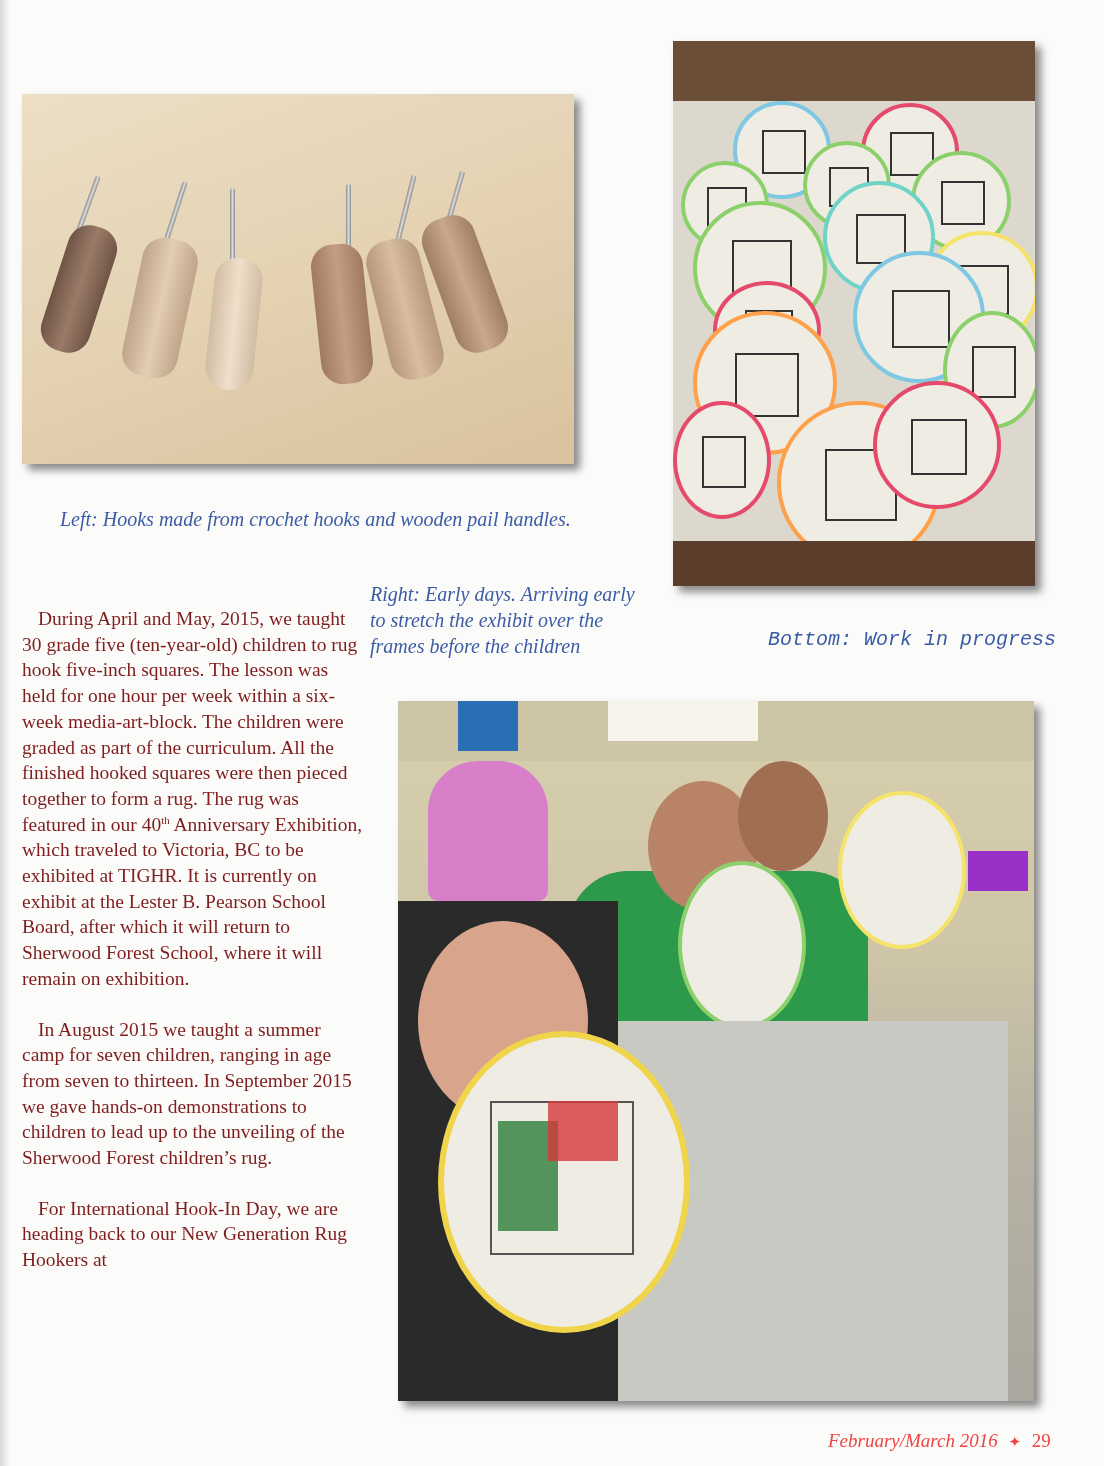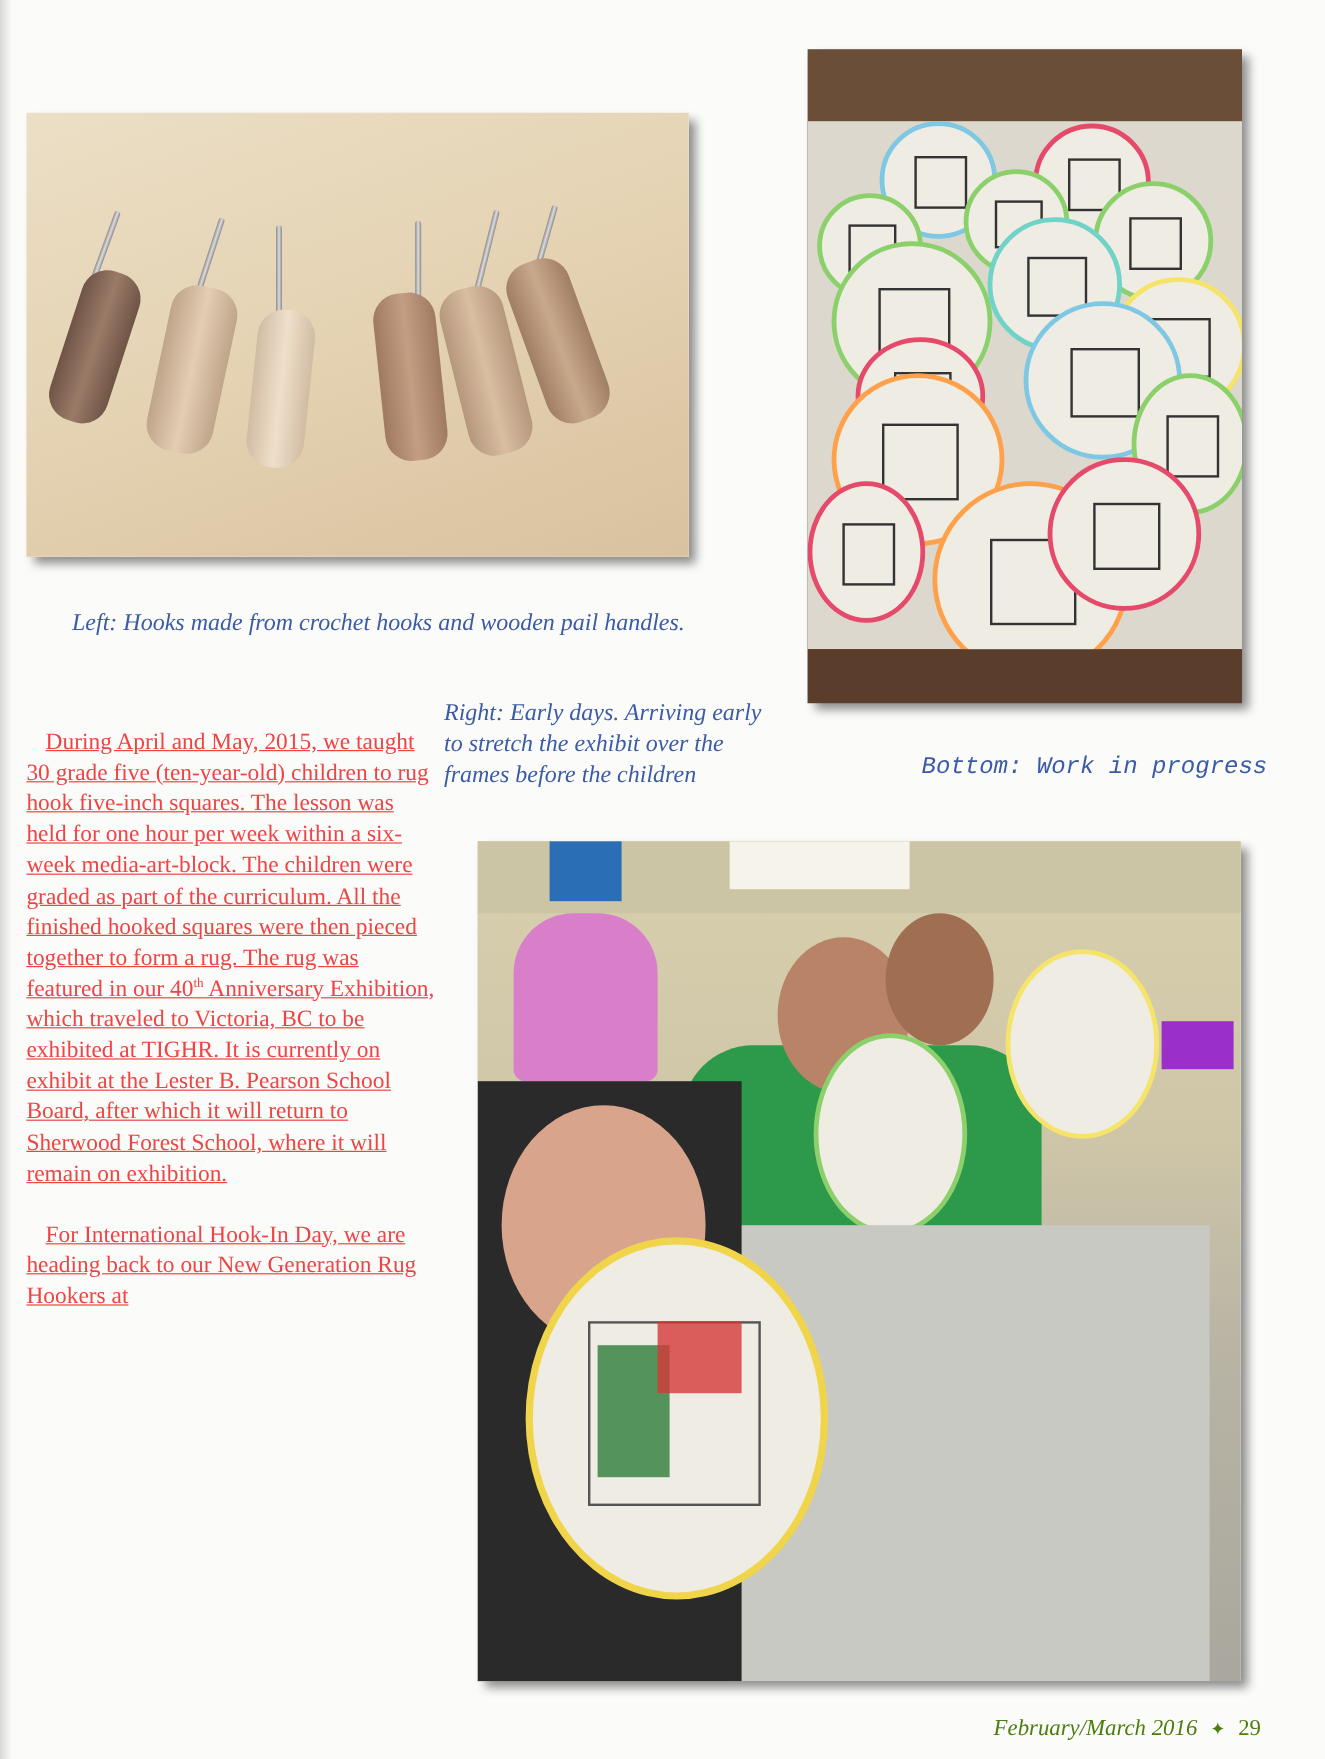--- a/index.html
+++ b/index.html
@@ -43,28 +43,27 @@
   .photo-class {
     left: 398px; top: 701px; width: 636px; height: 700px;
     background: linear-gradient(180deg, #d8cfae 0%, #cfc6a8 35%, #b9b4a4 60%, #a9a79e 100%);
   }
   .blk { position: absolute; }
   .caption {
     position: absolute; color: #3b5ba5; font-style: italic;
     font-size: 20px; line-height: 26px;
   }
   .body-text {
-    position: absolute; color: #ef4444; font-size: 19.5px; line-height: 25.7px;
+    position: absolute; color: #7f1d1d; font-size: 19.5px; line-height: 25.7px;
     width: 340px;
-    text-decoration: underline;
   }
   .body-text p { margin: 0 0 25px 0; text-indent: 16px; }
   sup { font-size: 11px; line-height: 0; }
   .footer {
-    position: absolute; left: 828px; top: 1430px; color: #4d7c0f;
+    position: absolute; left: 828px; top: 1430px; color: #ef4444;
     font-style: italic; font-size: 19px; white-space: nowrap; text-align: center;
   }
   .footer .num { font-style: normal; }
 </style>
 </head>
 <body>
 
 <div class="left-edge"></div>
 
 <div class="photo photo-hooks">
@@ -151,20 +150,21 @@
 <div class="caption" style="left:370px;top:581px;">
   <div>Right:  Early days. Arriving early</div>
   <div>to stretch the exhibit over the</div>
   <div>frames before the children</div>
 </div>
 
 <div class="caption" style="left:768px;top:627px;font-family:Liberation Mono, monospace;">Bottom:  Work in progress</div>
 
 <div class="body-text" style="left:22px;top:606px;">
   <p><span>During April and May, 2015, we taught 30 grade five (ten-year-old) children to rug hook five-inch squares.  The lesson was held for one hour per week within a six-week media-art-block.  The children were graded as part of the curriculum. All the finished hooked squares were then pieced together to form a rug.  The rug was featured in our 40</span><sup>th</sup><span> Anniversary Exhibition, which traveled to Victoria, BC to be exhibited at TIGHR.  It is currently on exhibit at the Lester B. Pearson School Board, after which it will return to Sherwood Forest School, where it will remain on exhibition.</span></p>
+  <p>In August 2015 we taught a summer camp for seven children, ranging in age from seven to thirteen.  In September 2015 we gave hands-on demonstrations to children to lead up to the unveiling of the Sherwood Forest children’s rug.</p>
   <p>For International Hook-In Day, we are heading back to our New Generation Rug Hookers at</p>
 </div>
 
 <div class="photo photo-class">
   <div class="blk" style="left:0;top:0;width:636px;height:60px;background:#ccc5a5;"></div>
   <div class="blk" style="left:60px;top:0;width:60px;height:50px;background:#2a6fb5;"></div>
   <div class="blk" style="left:210px;top:0;width:150px;height:40px;background:#f5f3ea;"></div>
   <div class="blk" style="left:30px;top:60px;width:120px;height:140px;background:#d97fc9;border-radius:50px 50px 10px 10px;"></div>
   <div class="blk" style="left:170px;top:170px;width:300px;height:180px;background:#2c9a4a;border-radius:60px 60px 10px 10px;"></div>
   <div class="blk" style="left:250px;top:80px;width:110px;height:130px;background:#b88366;border-radius:50%;"></div>

